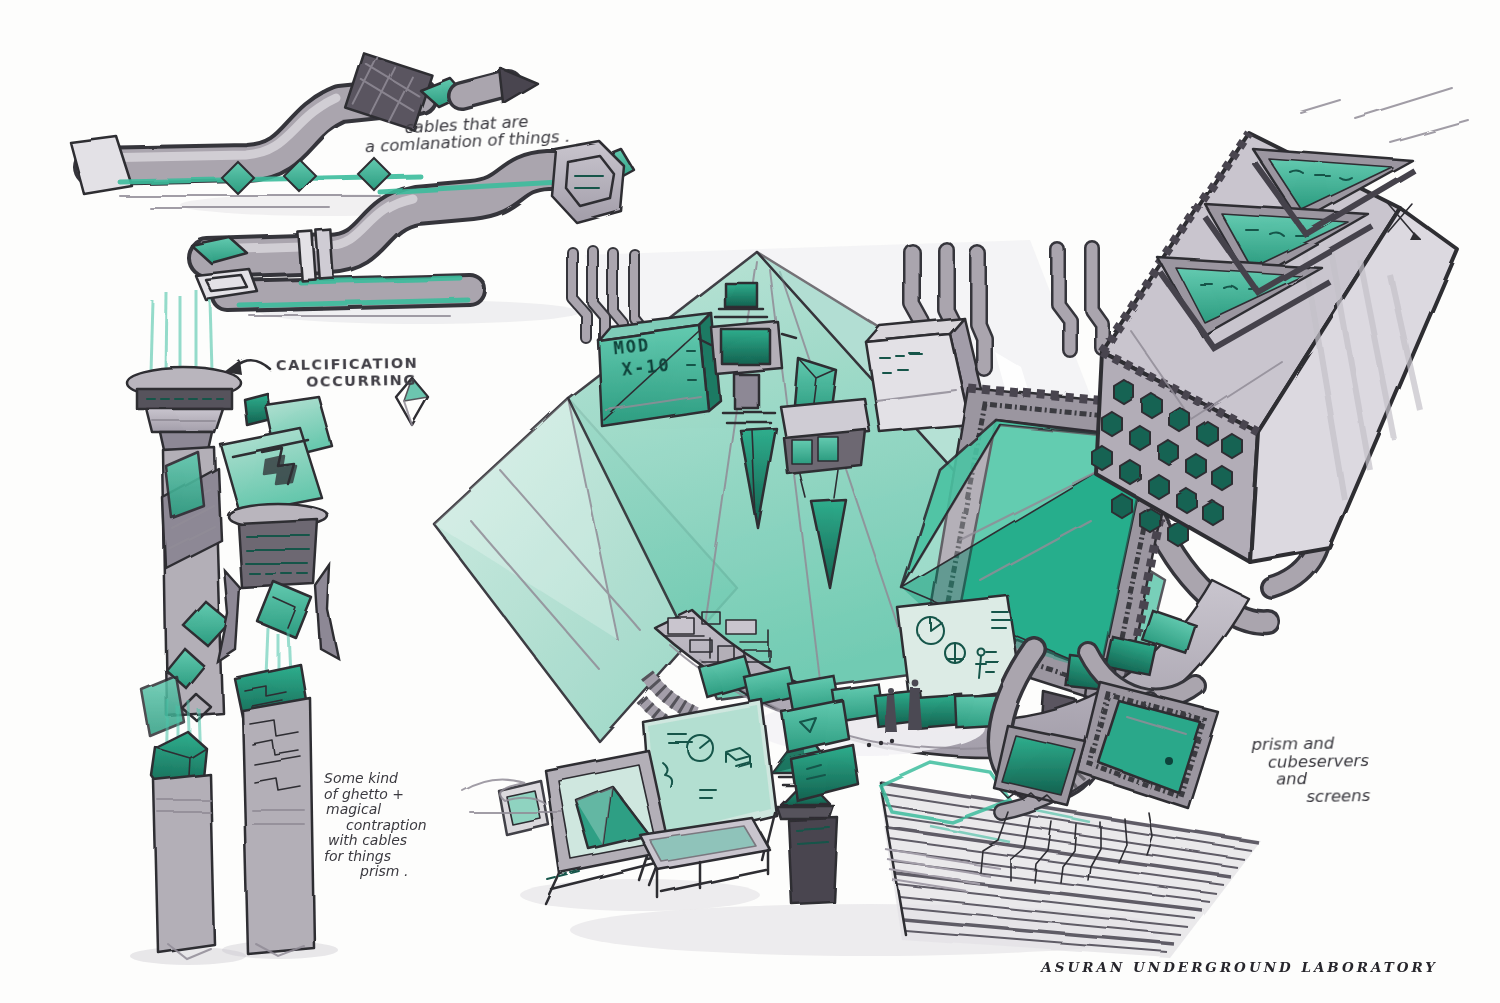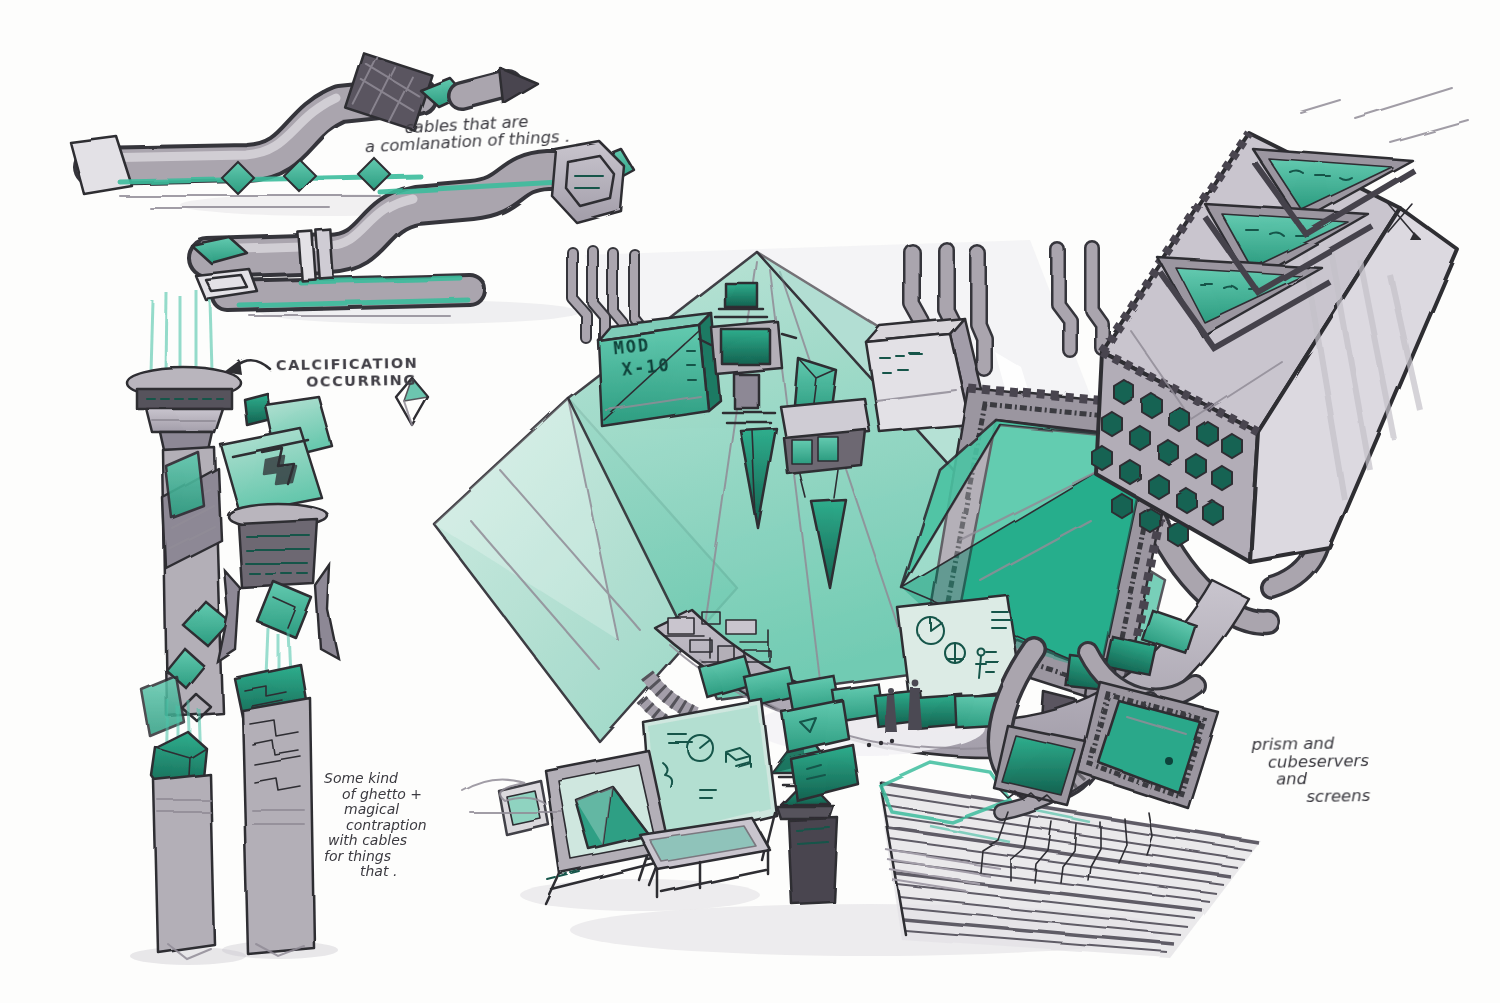--- a/index.html
+++ b/index.html
@@ -531,29 +531,30 @@
   <div>a comlanation of things .</div>
 </div>
 
 <div class="note note-calc">
   <div>CALCIFICATION</div>
   <div style="margin-left:30px">OCCURRING</div>
 </div>
 
 <div class="note note-contraption">
   <div>Some kind</div>
-  <div style="margin-left:18px">of ghetto +</div>
-  <div style="margin-left:20px">magical</div>
+  <div style="margin-left:0">of ghetto +</div>
+  <div style="margin-left:2px">magical</div>
   <div style="margin-left:22px">contraption</div>
   <div style="margin-left:4px">with cables</div>
   <div>for things</div>
-  <div style="margin-left:36px">that .</div>
+  <div style="margin-left:36px">prism .</div>
 </div>
 
 <div class="note note-prism">
   <div>prism and</div>
   <div style="margin-left:16px">cubeservers</div>
   <div style="margin-left:24px">and</div>
   <div style="margin-left:54px">screens</div>
 </div>
 
+<div class="artwork-title">ASURAN UNDERGROUND LABORATORY</div>
 
 </div>
 
 </body></html>

